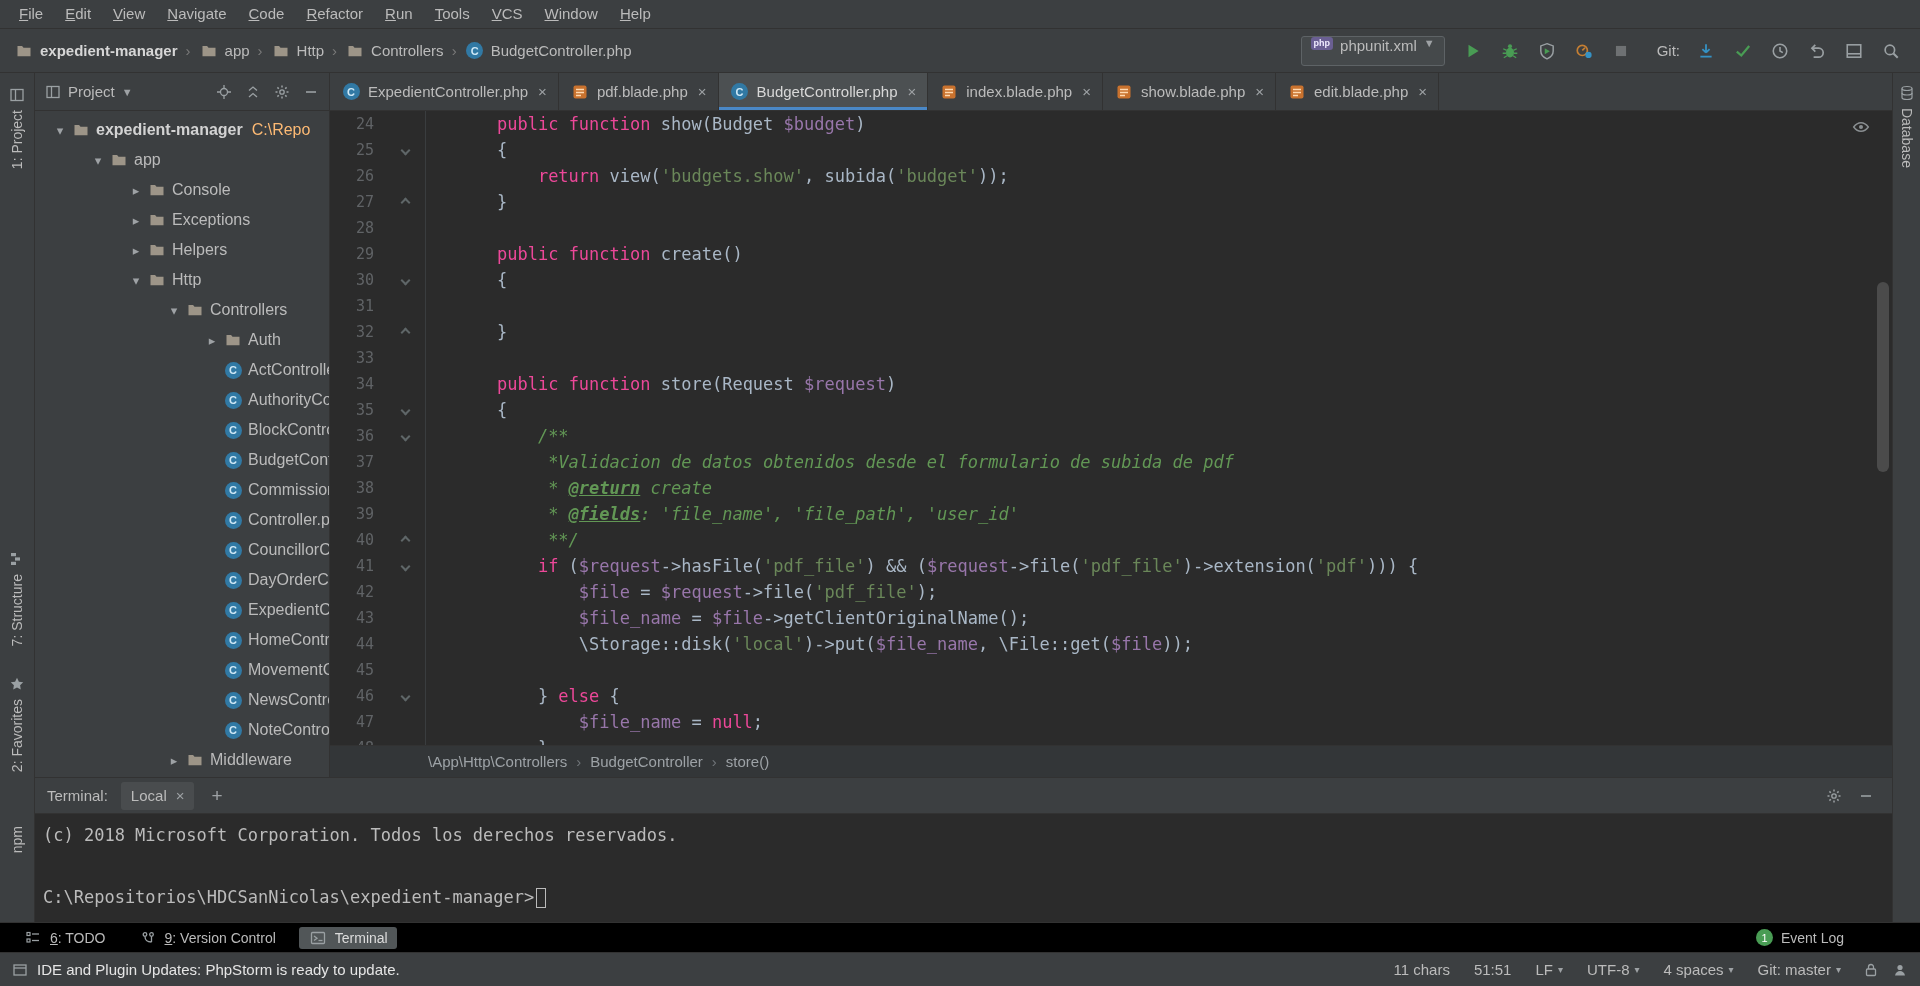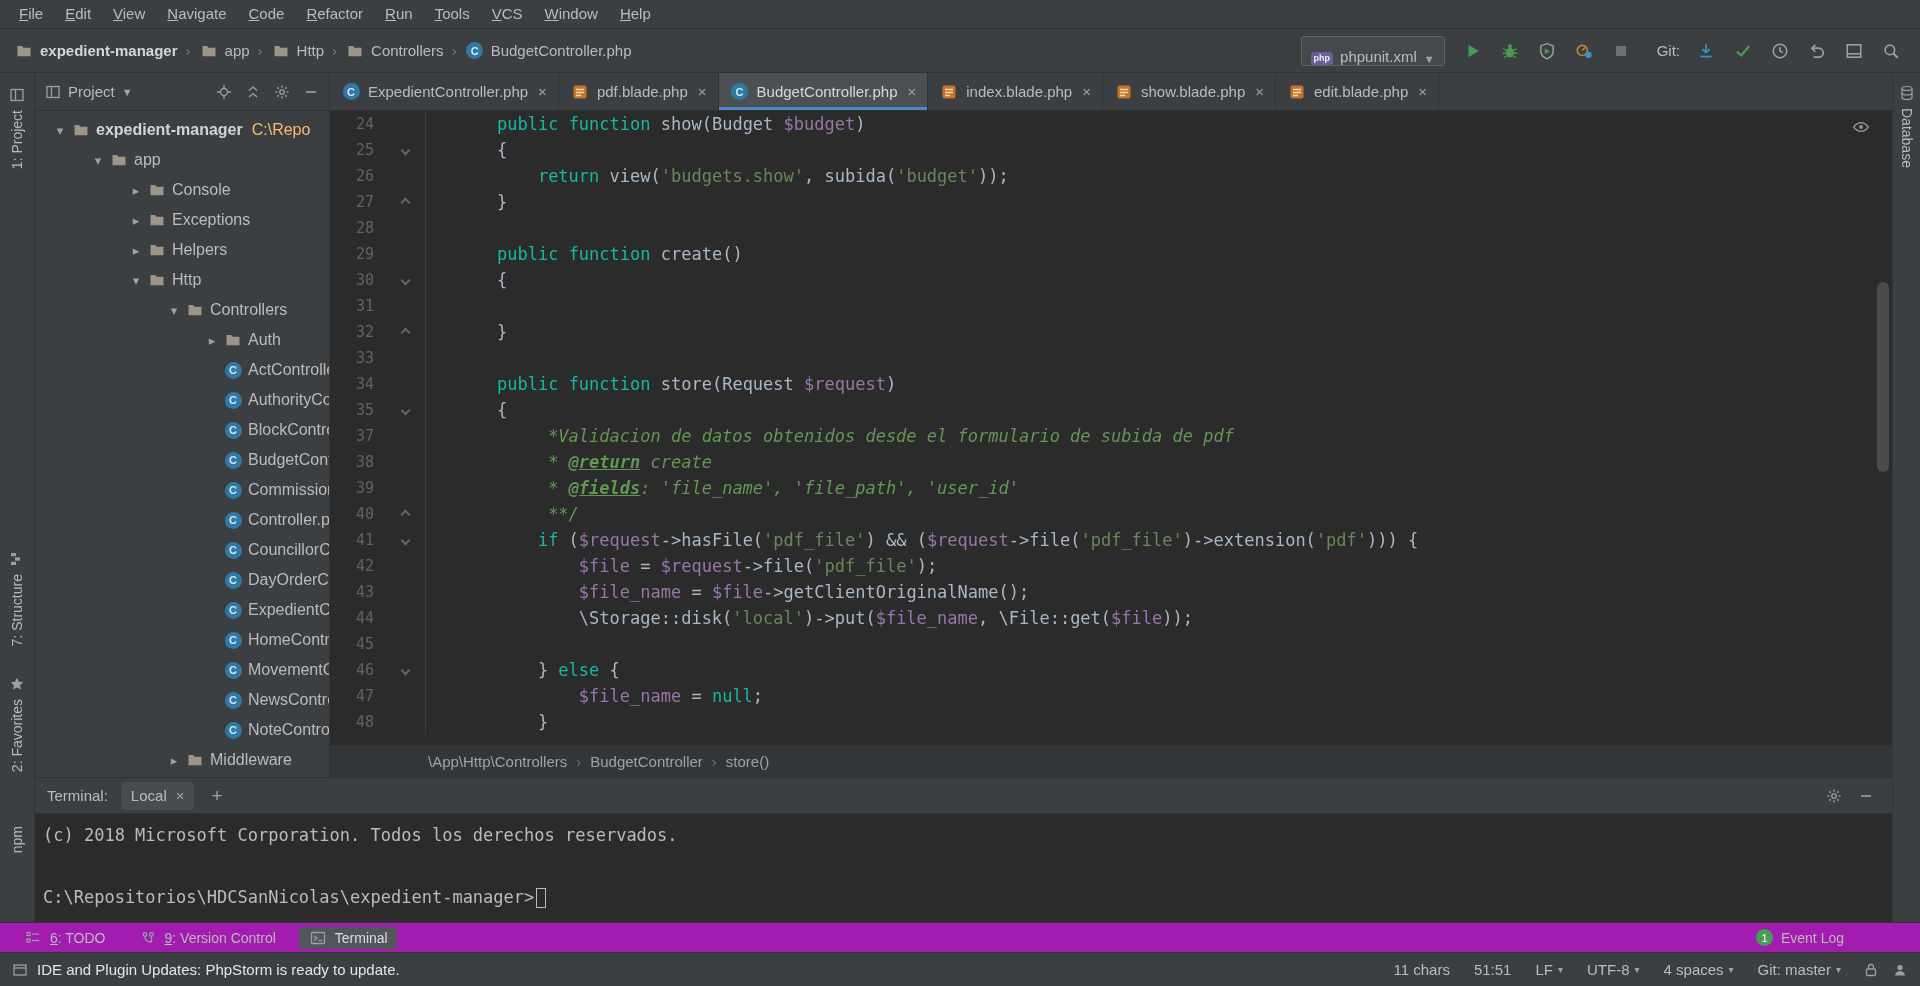--- a/index.html
+++ b/index.html
@@ -17,21 +17,21 @@
   .menu-bar { flex:0 0 29px; display:flex; align-items:center; background:#3c3f41; border-bottom:1px solid #323232; padding-left:4px; }
   .menu-item { padding:0 11px; line-height:28px; cursor:default; }
 
   
   .toolbar { flex:0 0 44px; display:flex; align-items:center; background:#3c3f41; border-bottom:1px solid #323232; padding:0 14px; }
   .crumbs { display:flex; align-items:center; gap:5px; }
   .crumb { display:inline-flex; align-items:center; gap:6px; }
   .crumb.bold .crumb-label { font-weight:bold; color:#d6d6d6; }
   .crumb-sep { color:#7a7a7a; padding:0 3px; }
   .toolbar-right { margin-left:auto; display:flex; align-items:center; gap:7px; }
-  .run-config { display:flex; align-items:flex-end; gap:7px; height:30px; padding:0 9px; background:#45494b; border:1px solid #5e6366; border-radius:3px; margin-right:6px; }
+  .run-config { display:flex; align-items:flex-start; gap:7px; height:30px; padding:0 9px; background:#45494b; border:1px solid #5e6366; border-radius:3px; margin-right:6px; }
   .phpu { display:inline-block; padding:2px 3px; background:#6a5f93; color:#efeaff; font-size:9px; font-weight:bold; border-radius:3px; line-height:1; }
   .dd-arrow { font-size:11px; color:#9ea2a5; }
   .tbtn { width:30px; height:30px; display:flex; align-items:center; justify-content:center; border-radius:3px; }
   .git-label { margin:0 4px 0 14px; color:#bbb; }
 
   
   .main-row { flex:1 1 auto; display:flex; min-height:0; }
   .left-bar { flex:0 0 35px; width:35px; background:#3c3f41; border-right:1px solid #323232; position:relative; }
   .vbtn { position:absolute; left:0; width:34px; display:flex; flex-direction:column; align-items:center; gap:7px; color:#bbb; font-size:14px; cursor:default; }
   .vtext { writing-mode:vertical-rl; transform:rotate(180deg); white-space:nowrap; }
@@ -64,21 +64,21 @@
 
   .editor { flex:1 1 auto; position:relative; overflow:hidden; font-family:"DejaVu Sans Mono", monospace; font-size:17px; }
   .code-line { display:flex; height:26px; line-height:26px; white-space:pre; }
   .lnum { flex:0 0 56px; width:56px; text-align:right; padding-right:12px; color:#606366; font-size:15px;padding-left:25px; }
   .fold-col { flex:0 0 40px; width:40px; display:flex; align-items:center; justify-content:center; border-right:1px solid #3a3d3f; }
   .chev { width:7px; height:7px; border-right:2px solid #5f6668; border-bottom:2px solid #5f6668; display:block; }
   .chev.down { transform:rotate(45deg); }
   .chev.up { transform:rotate(-135deg); }
   .ctext { padding-left:30px; color:#a9b7c6; }
   .sg-p { color:#a9b7c6; }
-  .sg-k { color:#14b8a6;text-align:center; }
+  .sg-k { color:#ec4899;text-align:center; }
   .sg-s { color:#6a8759; }
   .sg-v { color:#9876aa; }
   .sg-c { color:#629755; font-style:italic; }
   .sg-ct { color:#629755; font-style:italic; font-weight:bold; text-decoration:underline; }
   .editor-scrollbar { position:absolute; right:3px; top:171px; width:12px; height:190px; background:rgba(170,170,170,0.25); border-radius:6px; }
   .eye-btn { position:absolute; top:7px; right:22px; opacity:.85; }
 
   .breadcrumb-bar { flex:0 0 32px; display:flex; align-items:center; gap:9px; background:#333638; border-top:1px solid #323232; padding-left:98px; font-size:15px; color:#9da2a6; font-family:"Liberation Sans",sans-serif; }
   .bc-sep { color:#707579; }
 
@@ -87,21 +87,21 @@
   .terminal-header { flex:0 0 36px; display:flex; align-items:center; gap:13px; background:#3c3f41; border-bottom:1px solid #323232; padding:0 12px; }
   .term-tab { display:flex; align-items:center; gap:9px; height:28px; padding:0 10px; background:rgba(255,255,255,0.07); border-radius:3px; }
   .term-x { color:#9ea2a5; }
   .term-add { font-size:19px; color:#9ea2a5; padding:0 4px; }
   .th-actions { margin-left:auto; display:flex; align-items:center; gap:16px; padding-right:6px; }
   .terminal-body { flex:1 1 auto; font-family:"DejaVu Sans Mono", monospace; font-size:17px; color:#bbbbbb; padding:6px 0 0 8px; overflow:hidden; }
   .term-line { height:31px; line-height:31px; white-space:pre; }
   .term-cursor { display:inline-block; width:10px; height:20px; border:1px solid #bbbbbb; vertical-align:middle; margin-left:2px; }
 
   
-  .bottom-bar { flex:0 0 30px; display:flex; align-items:center; gap:10px; background:#a21caf; border-top:1px solid #323232; padding:0 14px; font-size:14px; }
+  .bottom-bar { flex:0 0 30px; display:flex; align-items:center; gap:10px; background:#000000; border-top:1px solid #323232; padding:0 14px; font-size:14px; }
   .bb-left { display:flex; align-items:center; gap:14px; }
   .bbtn { display:flex; align-items:center; gap:7px; padding:3px 9px; border-radius:3px; cursor:default; }
   .bbtn.active { background:#515658; color:#dcdcdc; }
   .event-log { margin-left:auto; margin-right:62px; display:flex; align-items:center; gap:8px; }
   .badge { width:17px; height:17px; border-radius:50%; background:#499c54; color:#fff; font-size:11px; display:flex; align-items:center; justify-content:center; }
 
   
   .status-bar { flex:0 0 34px; display:flex; align-items:center; background:#3c3f41; border-top:1px solid #323232; padding:0 12px; font-size:15px; }
   .status-msg { margin-left:9px; color:#e5e5e5; }
   .status-widgets { margin-left:auto; display:flex; align-items:center; gap:24px; }
@@ -568,20 +568,21 @@
                 <div class="code-line"><span class="lnum">26</span><span class="fold-col"></span><span class="ctext"><span class="sg-p">        </span><span class="sg-k">return</span><span class="sg-p"> view(</span><span class="sg-s">'budgets.show'</span><span class="sg-p">, subida(</span><span class="sg-s">'budget'</span><span class="sg-p">));</span></span></div>
                 <div class="code-line"><span class="lnum">27</span><span class="fold-col"><i class="chev up"></i></span><span class="ctext"><span class="sg-p">    }</span></span></div>
                 <div class="code-line"><span class="lnum">28</span><span class="fold-col"></span><span class="ctext"></span></div>
                 <div class="code-line"><span class="lnum">29</span><span class="fold-col"></span><span class="ctext"><span class="sg-p">    </span><span class="sg-k">public</span><span class="sg-p"> </span><span class="sg-k">function</span><span class="sg-p"> create()</span></span></div>
                 <div class="code-line"><span class="lnum">30</span><span class="fold-col"><i class="chev down"></i></span><span class="ctext"><span class="sg-p">    {</span></span></div>
                 <div class="code-line"><span class="lnum">31</span><span class="fold-col"></span></div>
                 <div class="code-line"><span class="lnum">32</span><span class="fold-col"><i class="chev up"></i></span><span class="ctext"><span class="sg-p">    }</span></span></div>
                 <div class="code-line"><span class="lnum">33</span><span class="fold-col"></span><span class="ctext"></span></div>
                 <div class="code-line"><span class="lnum">34</span><span class="fold-col"></span><span class="ctext"><span class="sg-p">    </span><span class="sg-k">public</span><span class="sg-p"> </span><span class="sg-k">function</span><span class="sg-p"> store(Request </span><span class="sg-v">$request</span><span class="sg-p">)</span></span></div>
                 <div class="code-line"><span class="lnum">35</span><span class="fold-col"><i class="chev down"></i></span><span class="ctext"><span class="sg-p">    {</span></span></div>
+                <div class="code-line"><span class="lnum">36</span><span class="fold-col"><i class="chev down"></i></span><span class="ctext"><span class="sg-p">        </span><span class="sg-c">/**</span></span></div>
                 <div class="code-line"><span class="lnum">37</span><span class="fold-col"></span><span class="ctext"><span class="sg-p">         </span><span class="sg-c">*Validacion de datos obtenidos desde el formulario de subida de pdf</span></span></div>
                 <div class="code-line"><span class="lnum">38</span><span class="fold-col"></span><span class="ctext"><span class="sg-p">         </span><span class="sg-c">* </span><span class="sg-ct">@return</span><span class="sg-c"> create</span></span></div>
                 <div class="code-line"><span class="lnum">39</span><span class="fold-col"></span><span class="ctext"><span class="sg-p">         </span><span class="sg-c">* </span><span class="sg-ct">@fields</span><span class="sg-c">: 'file_name', 'file_path', 'user_id'</span></span></div>
                 <div class="code-line"><span class="lnum">40</span><span class="fold-col"><i class="chev up"></i></span><span class="ctext"><span class="sg-p">         </span><span class="sg-c">**/</span></span></div>
                 <div class="code-line"><span class="lnum">41</span><span class="fold-col"><i class="chev down"></i></span><span class="ctext"><span class="sg-p">        </span><span class="sg-k">if</span><span class="sg-p"> (</span><span class="sg-v">$request</span><span class="sg-p">-&gt;hasFile(</span><span class="sg-s">'pdf_file'</span><span class="sg-p">) &amp;&amp; (</span><span class="sg-v">$request</span><span class="sg-p">-&gt;file(</span><span class="sg-s">'pdf_file'</span><span class="sg-p">)-&gt;extension(</span><span class="sg-s">'pdf'</span><span class="sg-p">))) {</span></span></div>
                 <div class="code-line"><span class="lnum">42</span><span class="fold-col"></span><span class="ctext"><span class="sg-p">            </span><span class="sg-v">$file</span><span class="sg-p"> = </span><span class="sg-v">$request</span><span class="sg-p">-&gt;file(</span><span class="sg-s">'pdf_file'</span><span class="sg-p">);</span></span></div>
                 <div class="code-line"><span class="lnum">43</span><span class="fold-col"></span><span class="ctext"><span class="sg-p">            </span><span class="sg-v">$file_name</span><span class="sg-p"> = </span><span class="sg-v">$file</span><span class="sg-p">-&gt;getClientOriginalName();</span></span></div>
                 <div class="code-line"><span class="lnum">44</span><span class="fold-col"></span><span class="ctext"><span class="sg-p">            \Storage::disk(</span><span class="sg-s">'local'</span><span class="sg-p">)-&gt;put(</span><span class="sg-v">$file_name</span><span class="sg-p">, \File::get(</span><span class="sg-v">$file</span><span class="sg-p">));</span></span></div>
                 <div class="code-line"><span class="lnum">45</span><span class="fold-col"></span><span class="ctext"></span></div>
                 <div class="code-line"><span class="lnum">46</span><span class="fold-col"><i class="chev down"></i></span><span class="ctext"><span class="sg-p">        } </span><span class="sg-k">else</span><span class="sg-p"> {</span></span></div>

